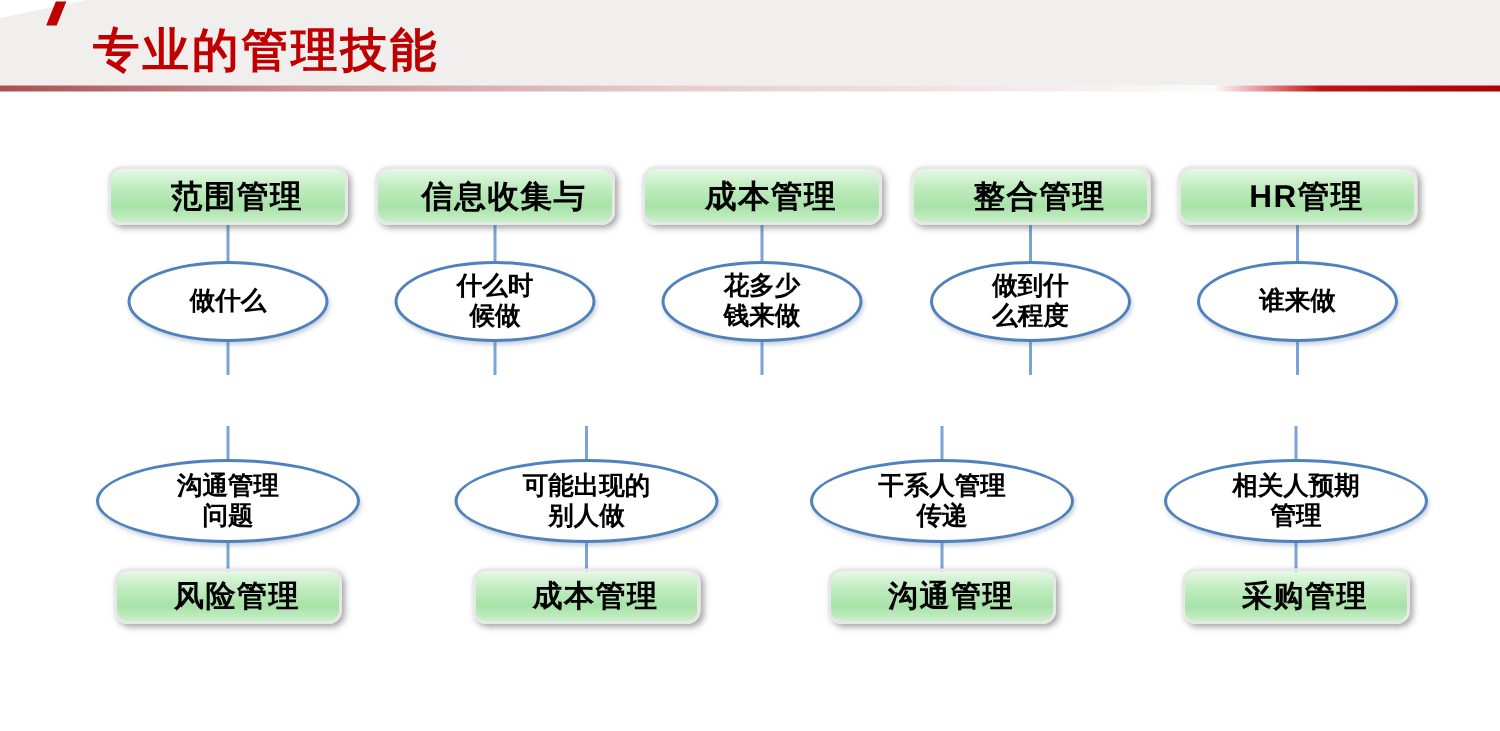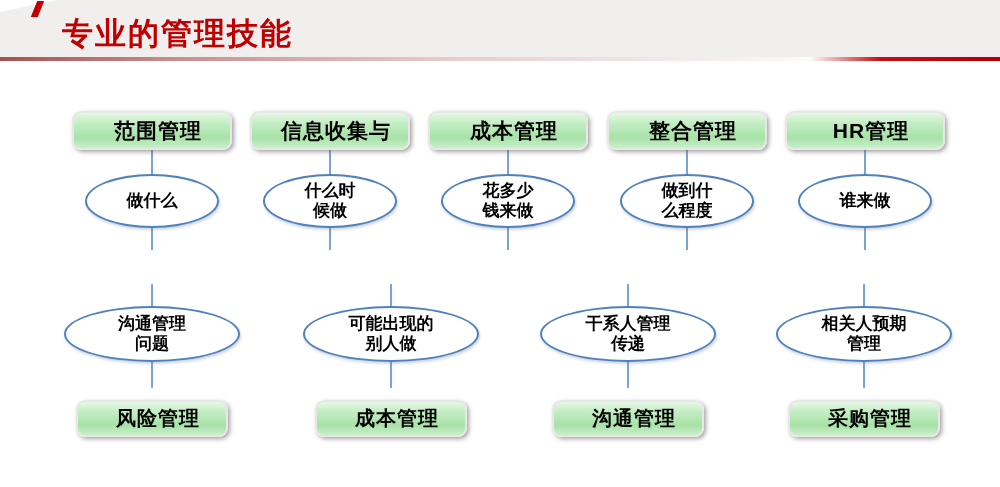--- a/index.html
+++ b/index.html
@@ -59,21 +59,21 @@
     box-shadow:2px 3px 5px rgba(80,80,80,0.55),-2px 1px 3px rgba(80,80,80,0.35);
     display:flex;align-items:center;justify-content:center;
     font-size:21px;font-weight:bold;color:#000;letter-spacing:1px;
     box-sizing:border-box;z-index:2;
   }
 
   
   .d0{--cx:152px;} .d1{--cx:391px;} .d2{--cx:628px;} .d3{--cx:864px;}
   .bottom-connector{left:calc(var(--cx) - 1px);top:284px;height:104px;}
   .bottom-ellipse{left:calc(var(--cx) - 88px);top:306px;width:176px;height:56px;font-size:17px;}
-  .bottom-box{left:calc(var(--cx) - 76px);top:400px;width:152px;height:37px;font-size:20px;letter-spacing:1px;z-index:2;}
+  .bottom-box{left:calc(var(--cx) - 76px);top:379px;width:152px;height:37px;font-size:20px;letter-spacing:1px;z-index:2;}
 </style>
 </head>
 <body>
 
 <div class="slide">
 
   <div class="header">
     <div class="corner-white"></div>
     <div class="corner-mark"></div>
     <div class="slide-title">专业的管理技能</div>

